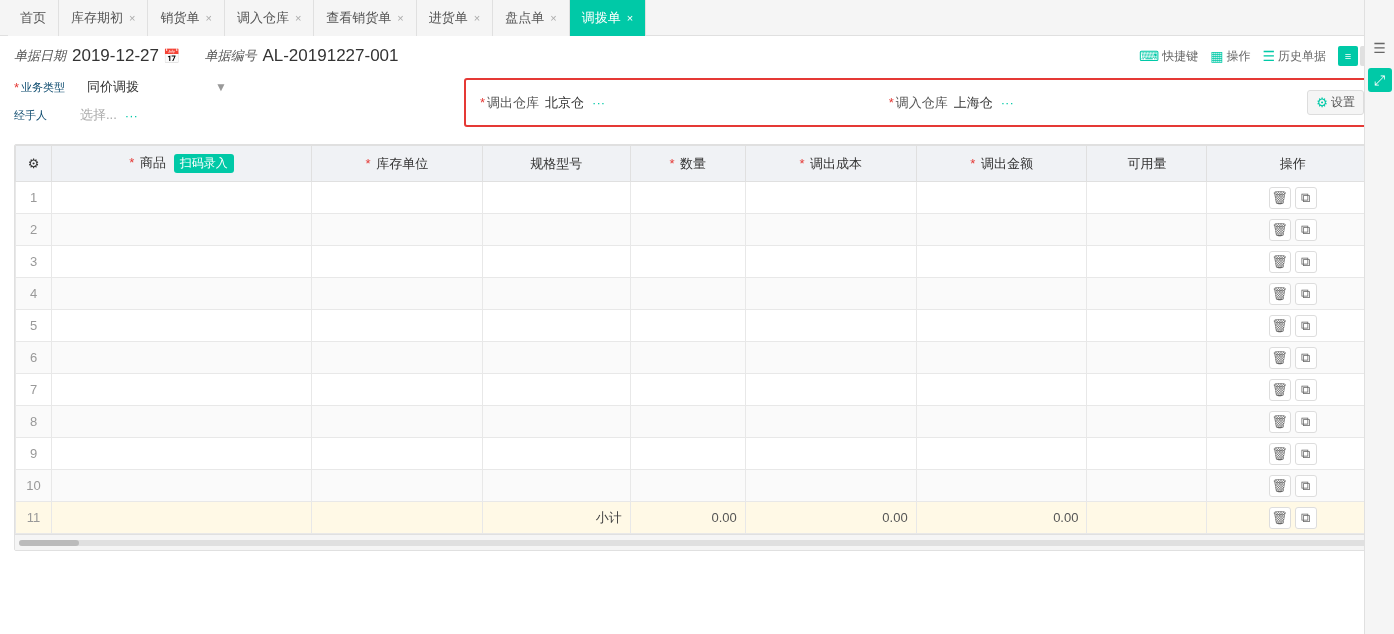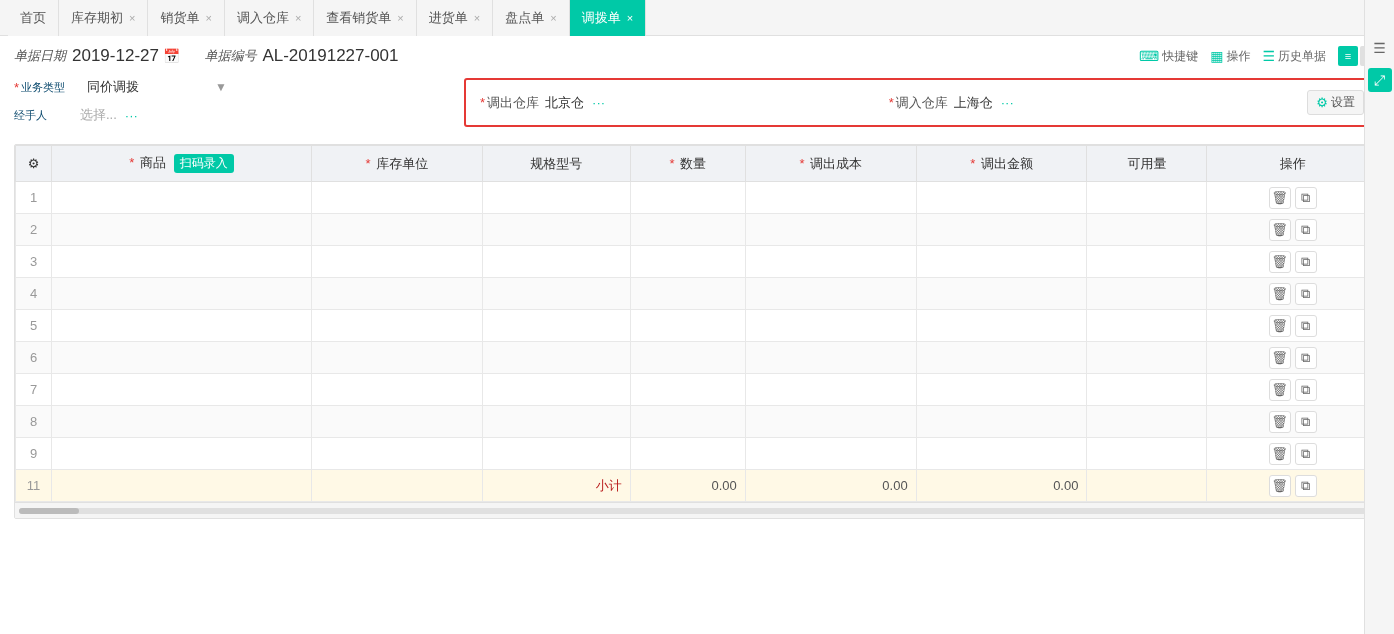--- a/index.html
+++ b/index.html
@@ -634,26 +634,42 @@
       <td></td>
       <td></td>
       <td></td>
       <td>
         <div class="action-icons">
           <div class="action-icon">🗑</div>
           <div class="action-icon">⧉</div>
         </div>
       </td>
     </tr>
+          <tr>
+      <td class="row-num">10</td>
+      <td></td>
+      <td></td>
+      <td></td>
+      <td></td>
+      <td></td>
+      <td></td>
+      <td></td>
+      <td>
+        <div class="action-icons">
+          <div class="action-icon">🗑</div>
+          <div class="action-icon">⧉</div>
+        </div>
+      </td>
+    </tr>
           <tr class="subtotal-row">
       <td class="row-num">11</td>
       <td></td>
       <td></td>
       <td style="text-align:right; padding-right:8px;">
-        <span style="color:#b91c1c">小计</span>
+        <span style="color:#404040">小计</span>
       </td>
       <td style="text-align:right; padding-right:8px;">0.00</td>
       <td style="text-align:right; padding-right:8px;">0.00</td>
       <td style="text-align:right; padding-right:8px;">0.00</td>
       <td></td>
       <td>
         <div class="action-icons">
           <div class="action-icon">🗑</div>
           <div class="action-icon">⧉</div>
         </div>

